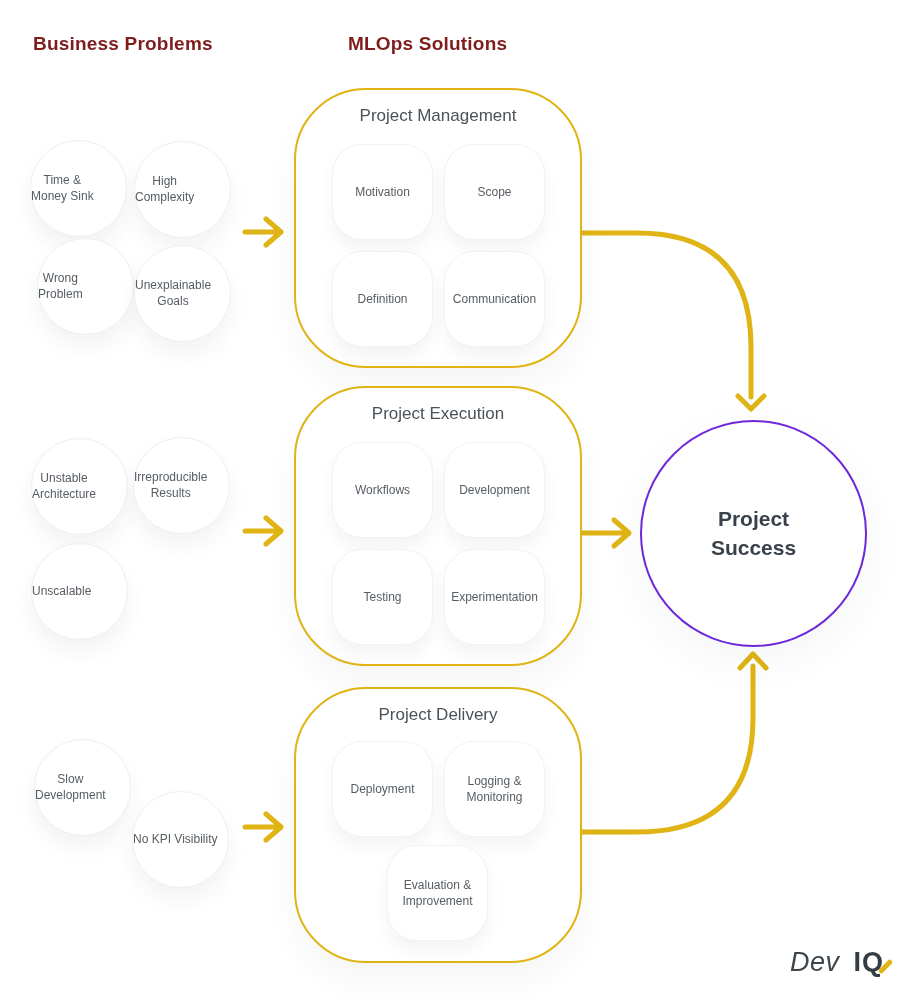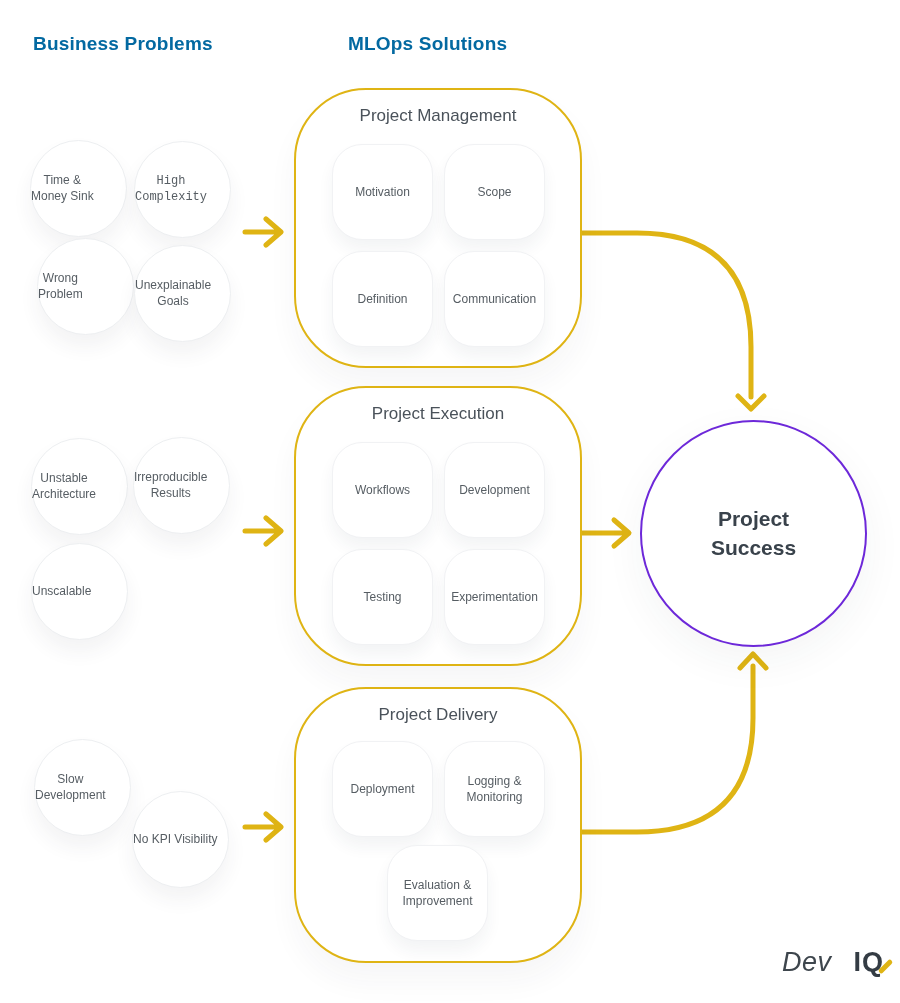--- a/index.html
+++ b/index.html
@@ -1,19 +1,19 @@
 <!DOCTYPE html>
 <html><head>
 <meta charset="utf-8">
 <style>
   html,body{margin:0;padding:0;background:#fff;}
   .canvas{position:relative;width:900px;height:1003px;background:#ffffff;
           font-family:"Liberation Sans",sans-serif;overflow:hidden;}
 
-  .heading{position:absolute;font-weight:700;font-size:19px;color:#0369a1;letter-spacing:.2px;}
+  .heading{position:absolute;font-weight:700;font-size:19px;color:#7f1d1d;letter-spacing:.2px;}
   #h-problems{left:33px;top:33px;}
   #h-solutions{left:348px;top:33px;}
 
   .circle{position:absolute;width:95px;height:95px;border-radius:50%;background:#fff;
           border:1px solid #EDEFF1;box-shadow:0 12px 20px rgba(45,55,65,.06);
           display:flex;align-items:center;justify-content:flex-start;text-align:center;}
   .circle span{font-size:12px;line-height:1.3;color:#565D63;white-space:pre-line;}
 
   .sbox{position:absolute;left:294px;width:284px;height:276px;background:#fff;
         border:2px solid #DFB414;border-radius:72px;box-shadow:0 18px 30px rgba(45,55,65,.045);}
@@ -38,21 +38,21 @@
   .success{position:absolute;left:640px;top:420px;width:223px;height:223px;border-radius:50%;
            background:#fff;border:2px solid #6d28d9;box-shadow:0 14px 40px rgba(45,55,65,.05);
            display:flex;align-items:center;justify-content:center;text-align:center;}
   .success span{font-size:21px;font-weight:700;color:#39424B;line-height:1.35;white-space:pre-line;}
 
   .arrows{position:absolute;left:0;top:0;width:900px;height:1003px;pointer-events:none;}
   .arrows path{stroke:#DFB414;stroke-width:5;fill:none;stroke-linecap:round;stroke-linejoin:round;}
 
   .logo{position:absolute;right:16px;top:947px;display:flex;align-items:baseline;}
   .logo-dev{font-size:27px;color:#3E464D;letter-spacing:.5px;font-style:italic;}
-  .logo-iq{font-size:27px;font-weight:700;color:#343C44;margin-left:22px;letter-spacing:1px;}
+  .logo-iq{font-size:27px;font-weight:700;color:#343C44;margin-left:14px;letter-spacing:1px;}
   .logo-slash{position:absolute;right:-4px;bottom:3px;width:5px;height:17px;background:#DFB414;
               border-radius:3px;transform:rotate(45deg);}
 </style>
 </head>
 <body>
 
 <div class="canvas">
 
   <div class="heading" id="h-problems">Business Problems</div>
   <div class="heading" id="h-solutions">MLOps Solutions</div>
@@ -63,21 +63,21 @@
     <path d="M245 827 H278 M266 814 L281 827 L266 840"></path>
     <path d="M580 233 H637 Q751 233 751 347 V397 M738 396 L751 409 L764 396"></path>
     <path d="M580 533 H627 M614 520 L629 533 L614 546"></path>
     <path d="M580 832 H637 Q753 832 753 718 V666 M740 668 L753 654 L766 668"></path>
   </svg>
 
   <div class="circle" style="left:30px;top:140px;">
     <span>Time &amp;
 Money Sink</span>
   </div>
-  <div class="circle" style="left:134px;top:141px;font-family:Liberation Mono, monospace;">
+  <div class="circle" style="left:134px;top:141px;">
     <span>High
 Complexity</span>
   </div>
   <div class="circle" style="left:37px;top:238px;">
     <span>Wrong
 Problem</span>
   </div>
   <div class="circle" style="left:134px;top:245px;">
     <span>Unexplainable
 Goals</span>

